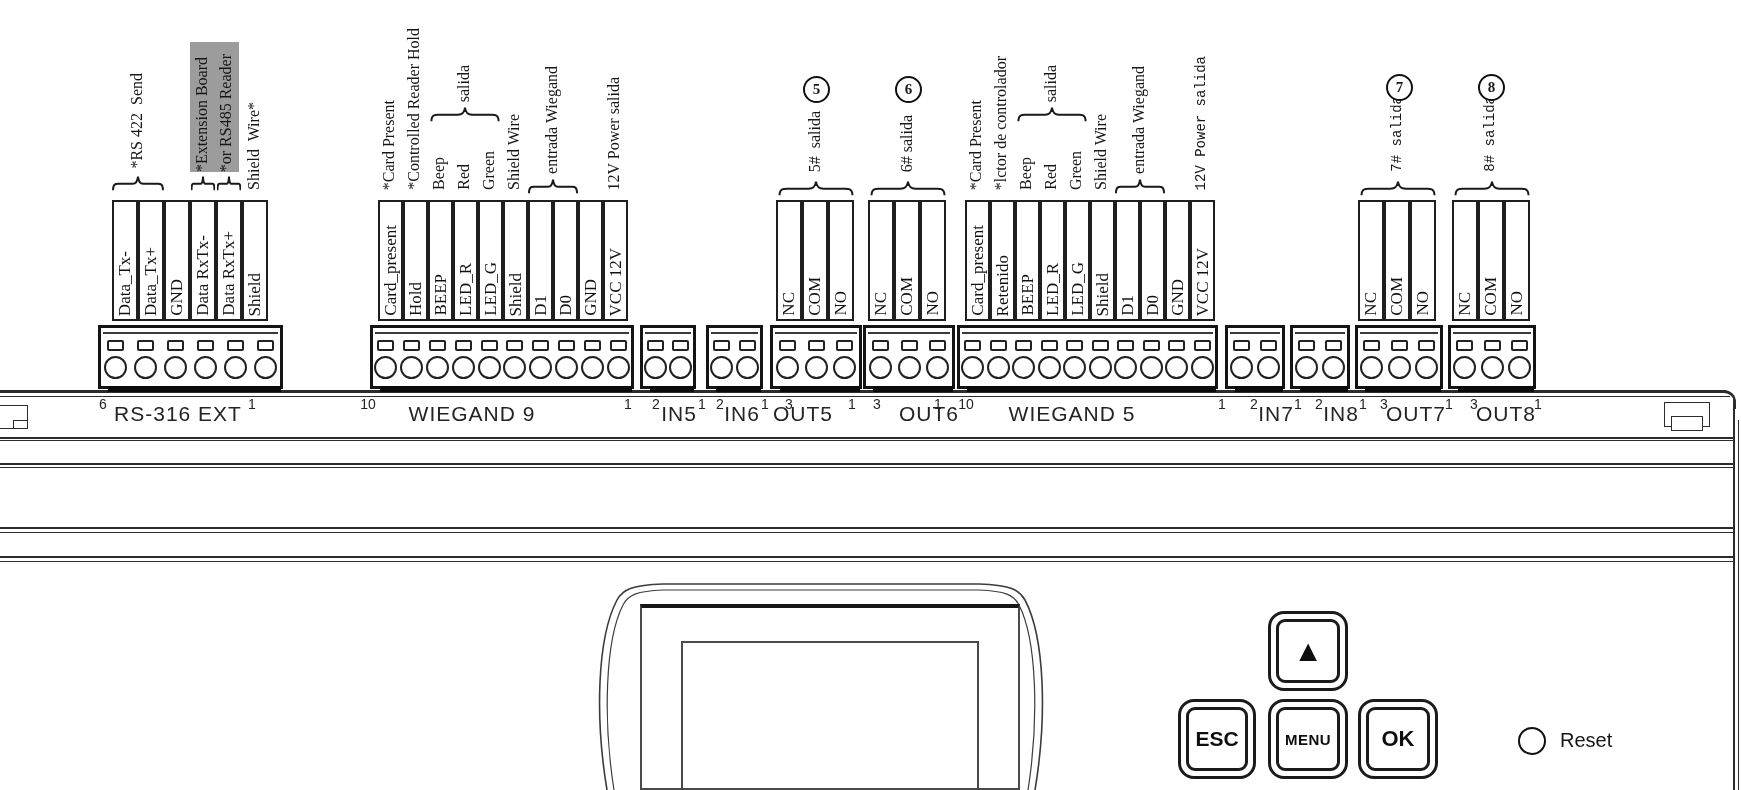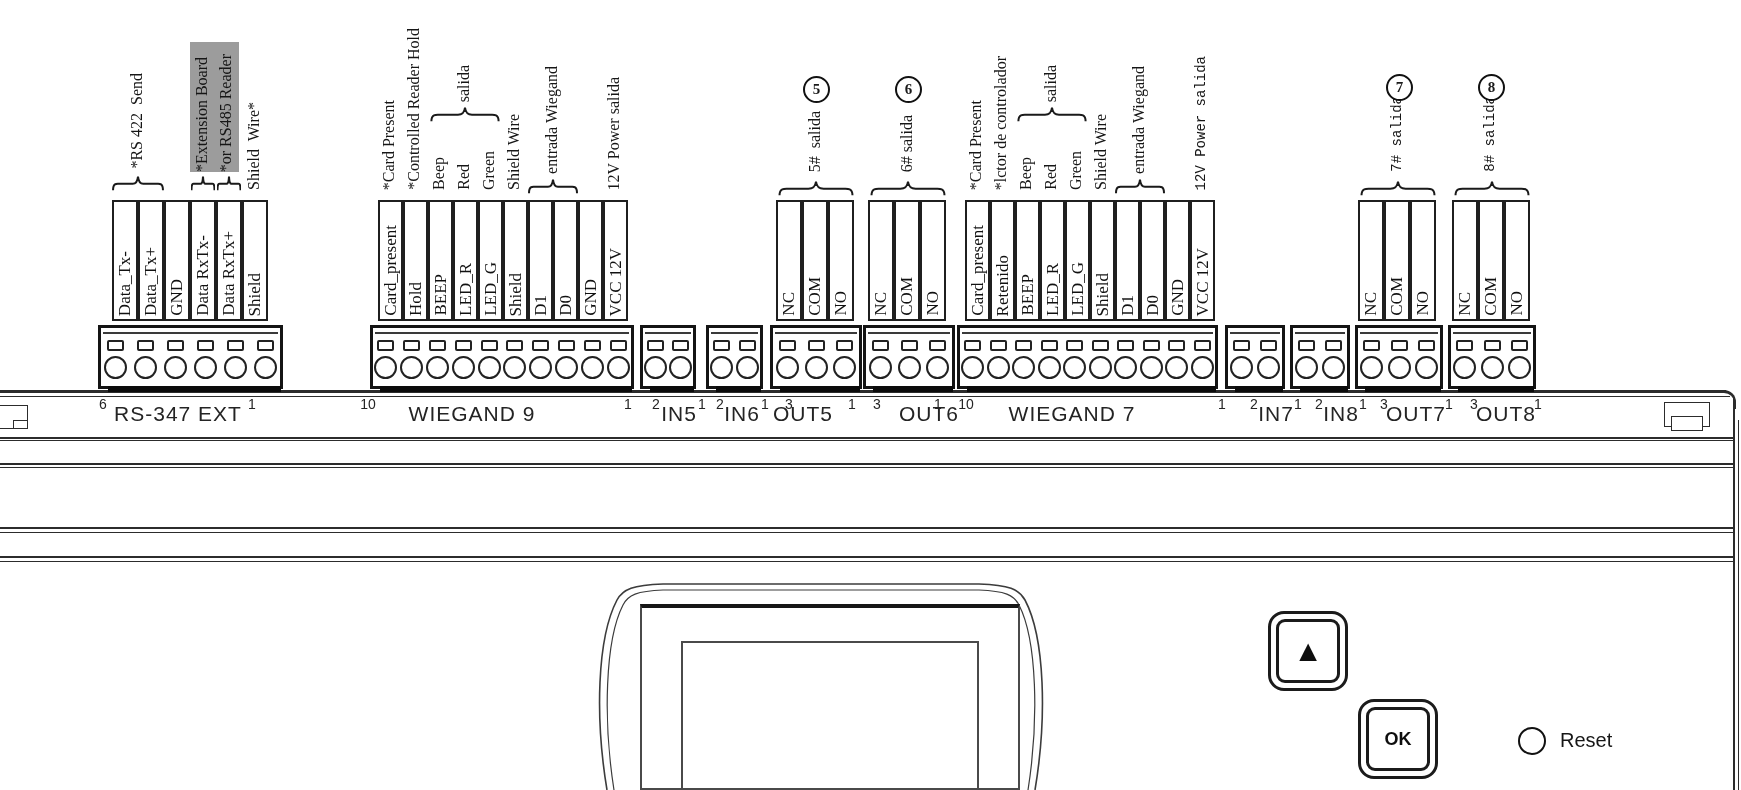--- a/index.html
+++ b/index.html
@@ -500,21 +500,21 @@
   <span class="vt" style="left:1093px;bottom:600px">Shield Wire</span>
   <span class="vt" style="left:1131px;bottom:616px">entrada Wiegand</span>
   <span class="vt mono" style="left:1194px;bottom:600px">12V Power salida</span>
 
   <span class="vt mono" style="left:1390px;bottom:618px">7# salida</span>
   <div class="cnum" style="left:1386px;top:74px">7</div>
   <span class="vt mono" style="left:1483px;bottom:618px">8# salida</span>
   <div class="cnum" style="left:1478px;top:74px">8</div>
 
   <span class="bsup" style="left:103px">6</span>
-  <span class="bname" style="left:178px">RS-347 EXT</span>
+  <span class="bname" style="left:178px">RS-316 EXT</span>
   <span class="bsup" style="left:252px">1</span>
 
   <span class="bsup" style="left:368px">10</span>
   <span class="bname" style="left:472px">WIEGAND 9</span>
   <span class="bsup" style="left:628px">1</span>
 
   <span class="bsup" style="left:656px">2</span>
   <span class="bname" style="left:679px">IN5</span>
   <span class="bsup" style="left:702px">1</span>
 
@@ -524,21 +524,21 @@
 
   <span class="bsup" style="left:789px">3</span>
   <span class="bname" style="left:803px">OUT5</span>
   <span class="bsup" style="left:852px">1</span>
 
   <span class="bsup" style="left:877px">3</span>
   <span class="bname" style="left:929px">OUT6</span>
   <span class="bsup" style="left:938px">1</span>
 
   <span class="bsup" style="left:966px">10</span>
-  <span class="bname" style="left:1072px">WIEGAND 7</span>
+  <span class="bname" style="left:1072px">WIEGAND 5</span>
   <span class="bsup" style="left:1222px">1</span>
 
   <span class="bsup" style="left:1254px">2</span>
   <span class="bname" style="left:1276px">IN7</span>
   <span class="bsup" style="left:1298px">1</span>
 
   <span class="bsup" style="left:1319px">2</span>
   <span class="bname" style="left:1341px">IN8</span>
   <span class="bsup" style="left:1363px">1</span>
 
@@ -553,19 +553,25 @@
   <svg style="position:absolute;left:593px;top:578px" width="456" height="212" viewBox="0 0 456 212">
     <path d="M14,212 C2,140 4,60 24,22 C30,11 40,7 70,6 L386,6 C416,7 426,11 432,22 C452,60 454,140 442,212" fill="none" stroke="#3c3c3c" stroke-width="1.6"></path>
     <path d="M21,212 C10,142 12,62 30,27 C35,17 44,13 70,12 L386,12 C412,13 421,17 426,27 C444,62 446,142 435,212" fill="none" stroke="#3c3c3c" stroke-width="1.2"></path>
   </svg>
   <div class="lcd-frame"></div>
   <div class="lcd-screen"></div>
 
   <div class="key" style="left:1268px;top:611px;width:80px;height:80px">
     <div class="inner" style="font-size:30px">▲</div>
   </div>
+  <div class="key" style="left:1178px;top:699px;width:78px;height:80px">
+    <div class="inner" style="font-size:21px">ESC</div>
+  </div>
+  <div class="key" style="left:1268px;top:699px;width:80px;height:80px">
+    <div class="inner" style="font-size:15px;letter-spacing:.5px">MENU</div>
+  </div>
   <div class="key" style="left:1358px;top:699px;width:80px;height:80px">
-    <div class="inner" style="font-size:18px">OK</div>
+    <div class="inner" style="font-size:22px">OK</div>
   </div>
   <div class="reset-circle"></div>
   <span class="reset-label">Reset</span>
 
 </div>
 
 </body></html>

